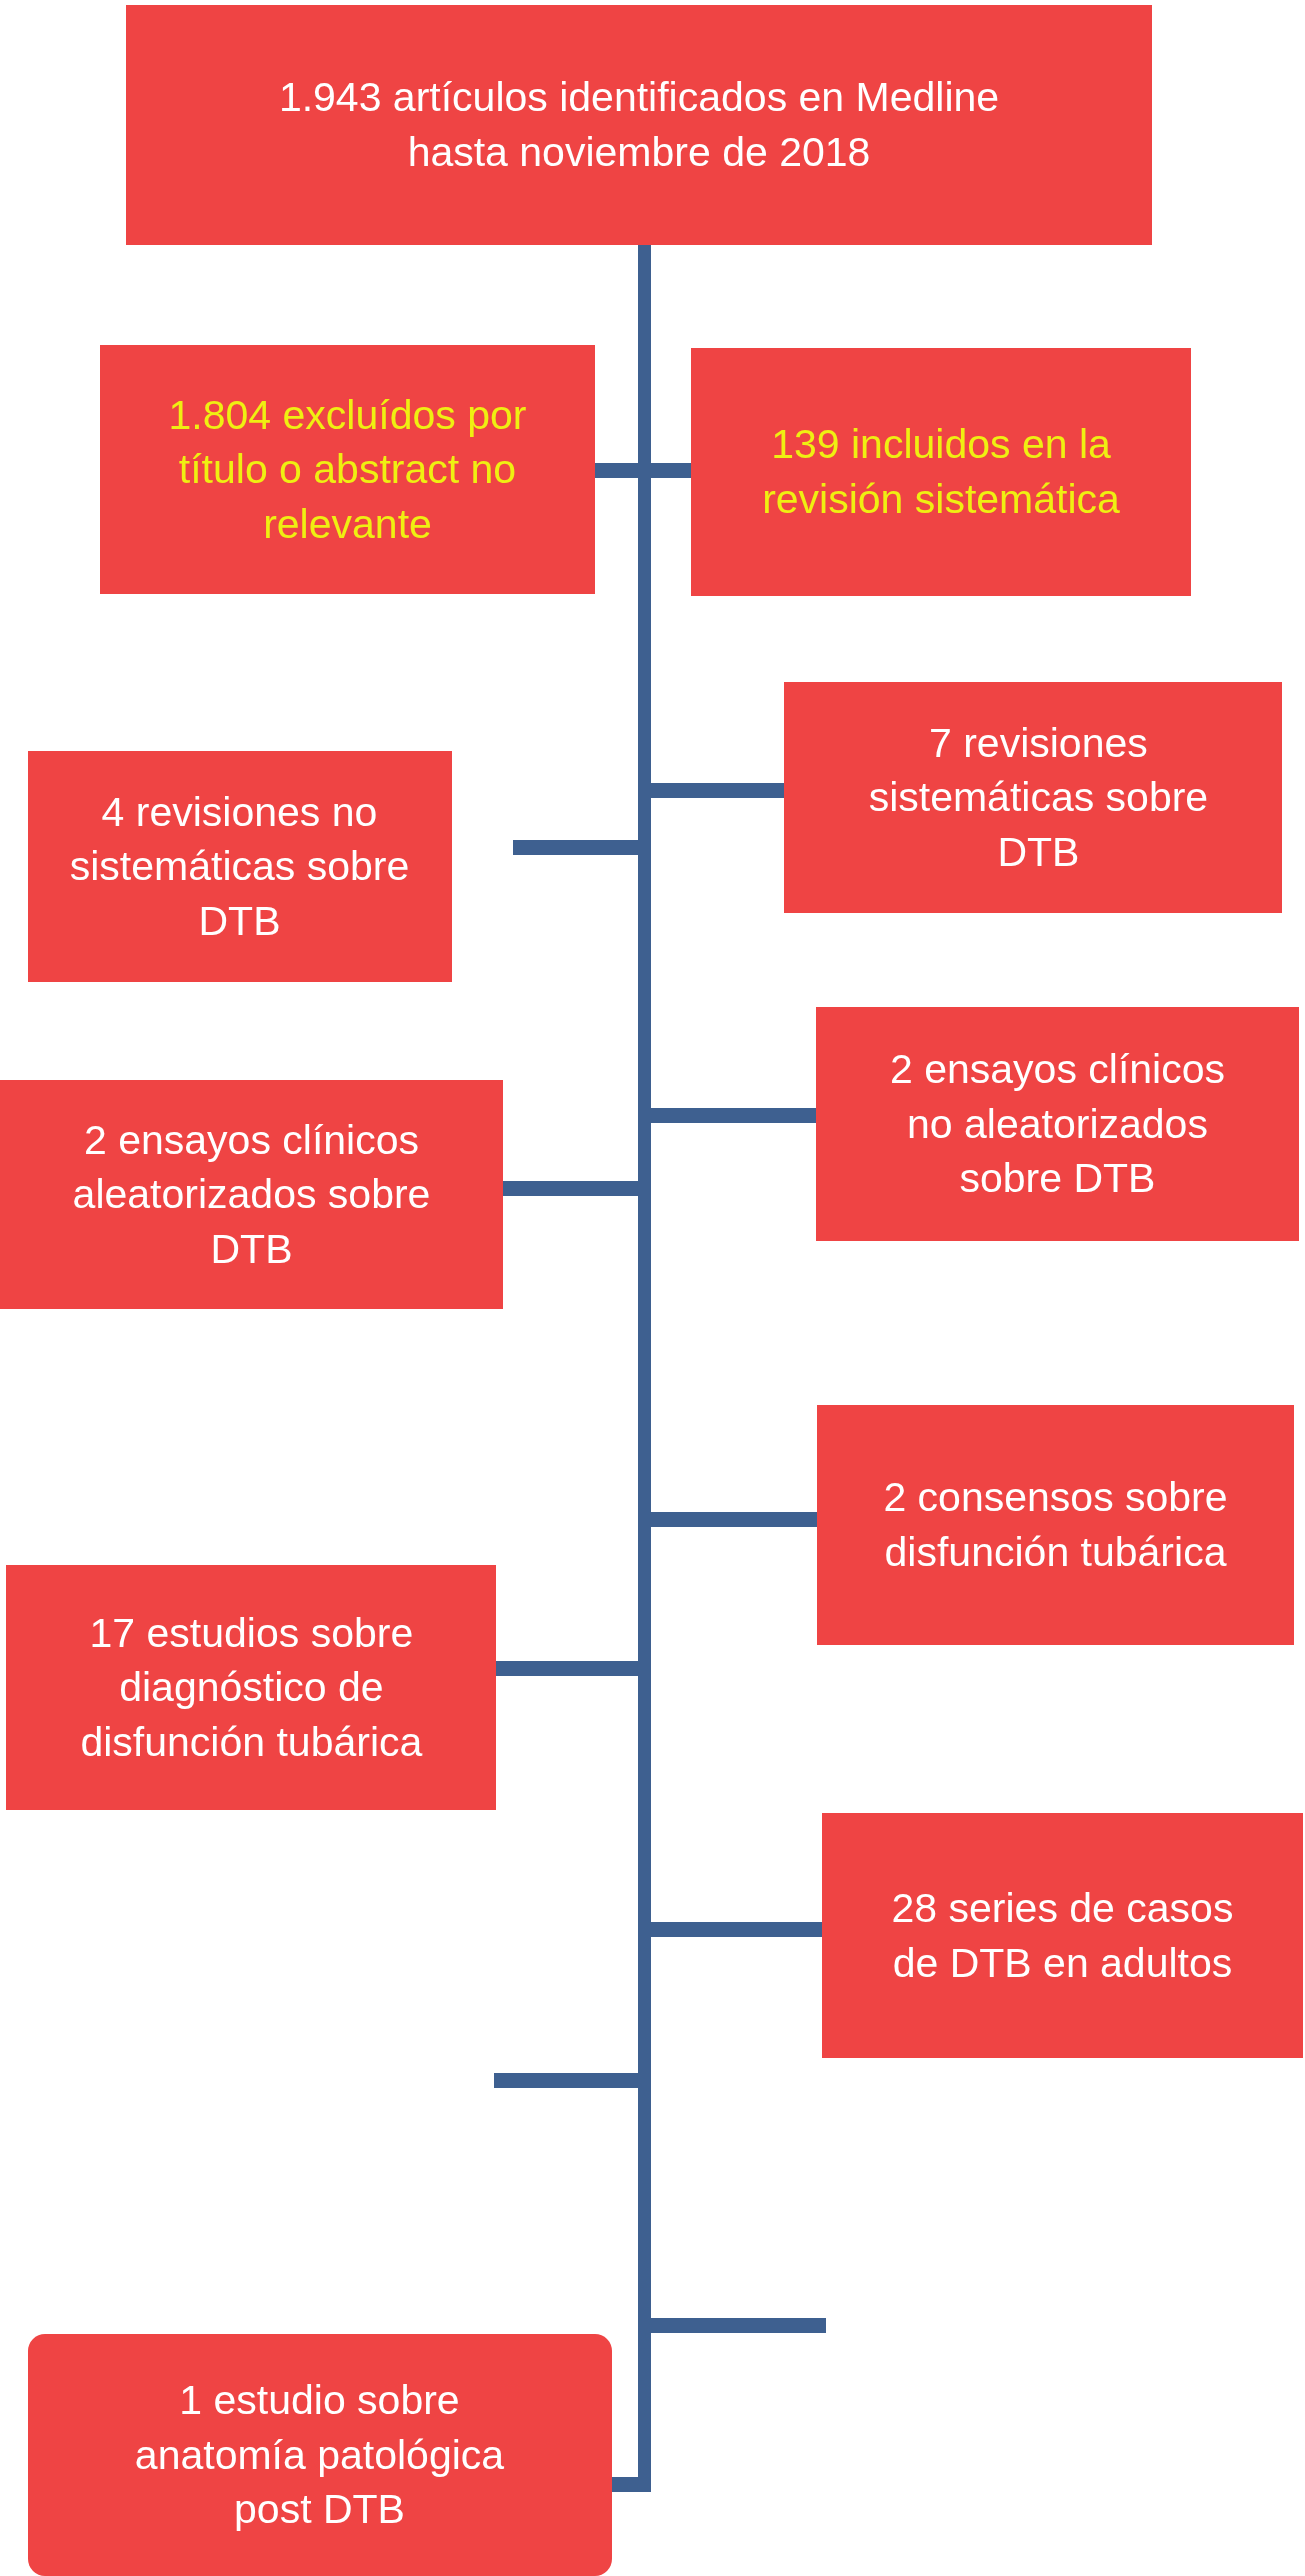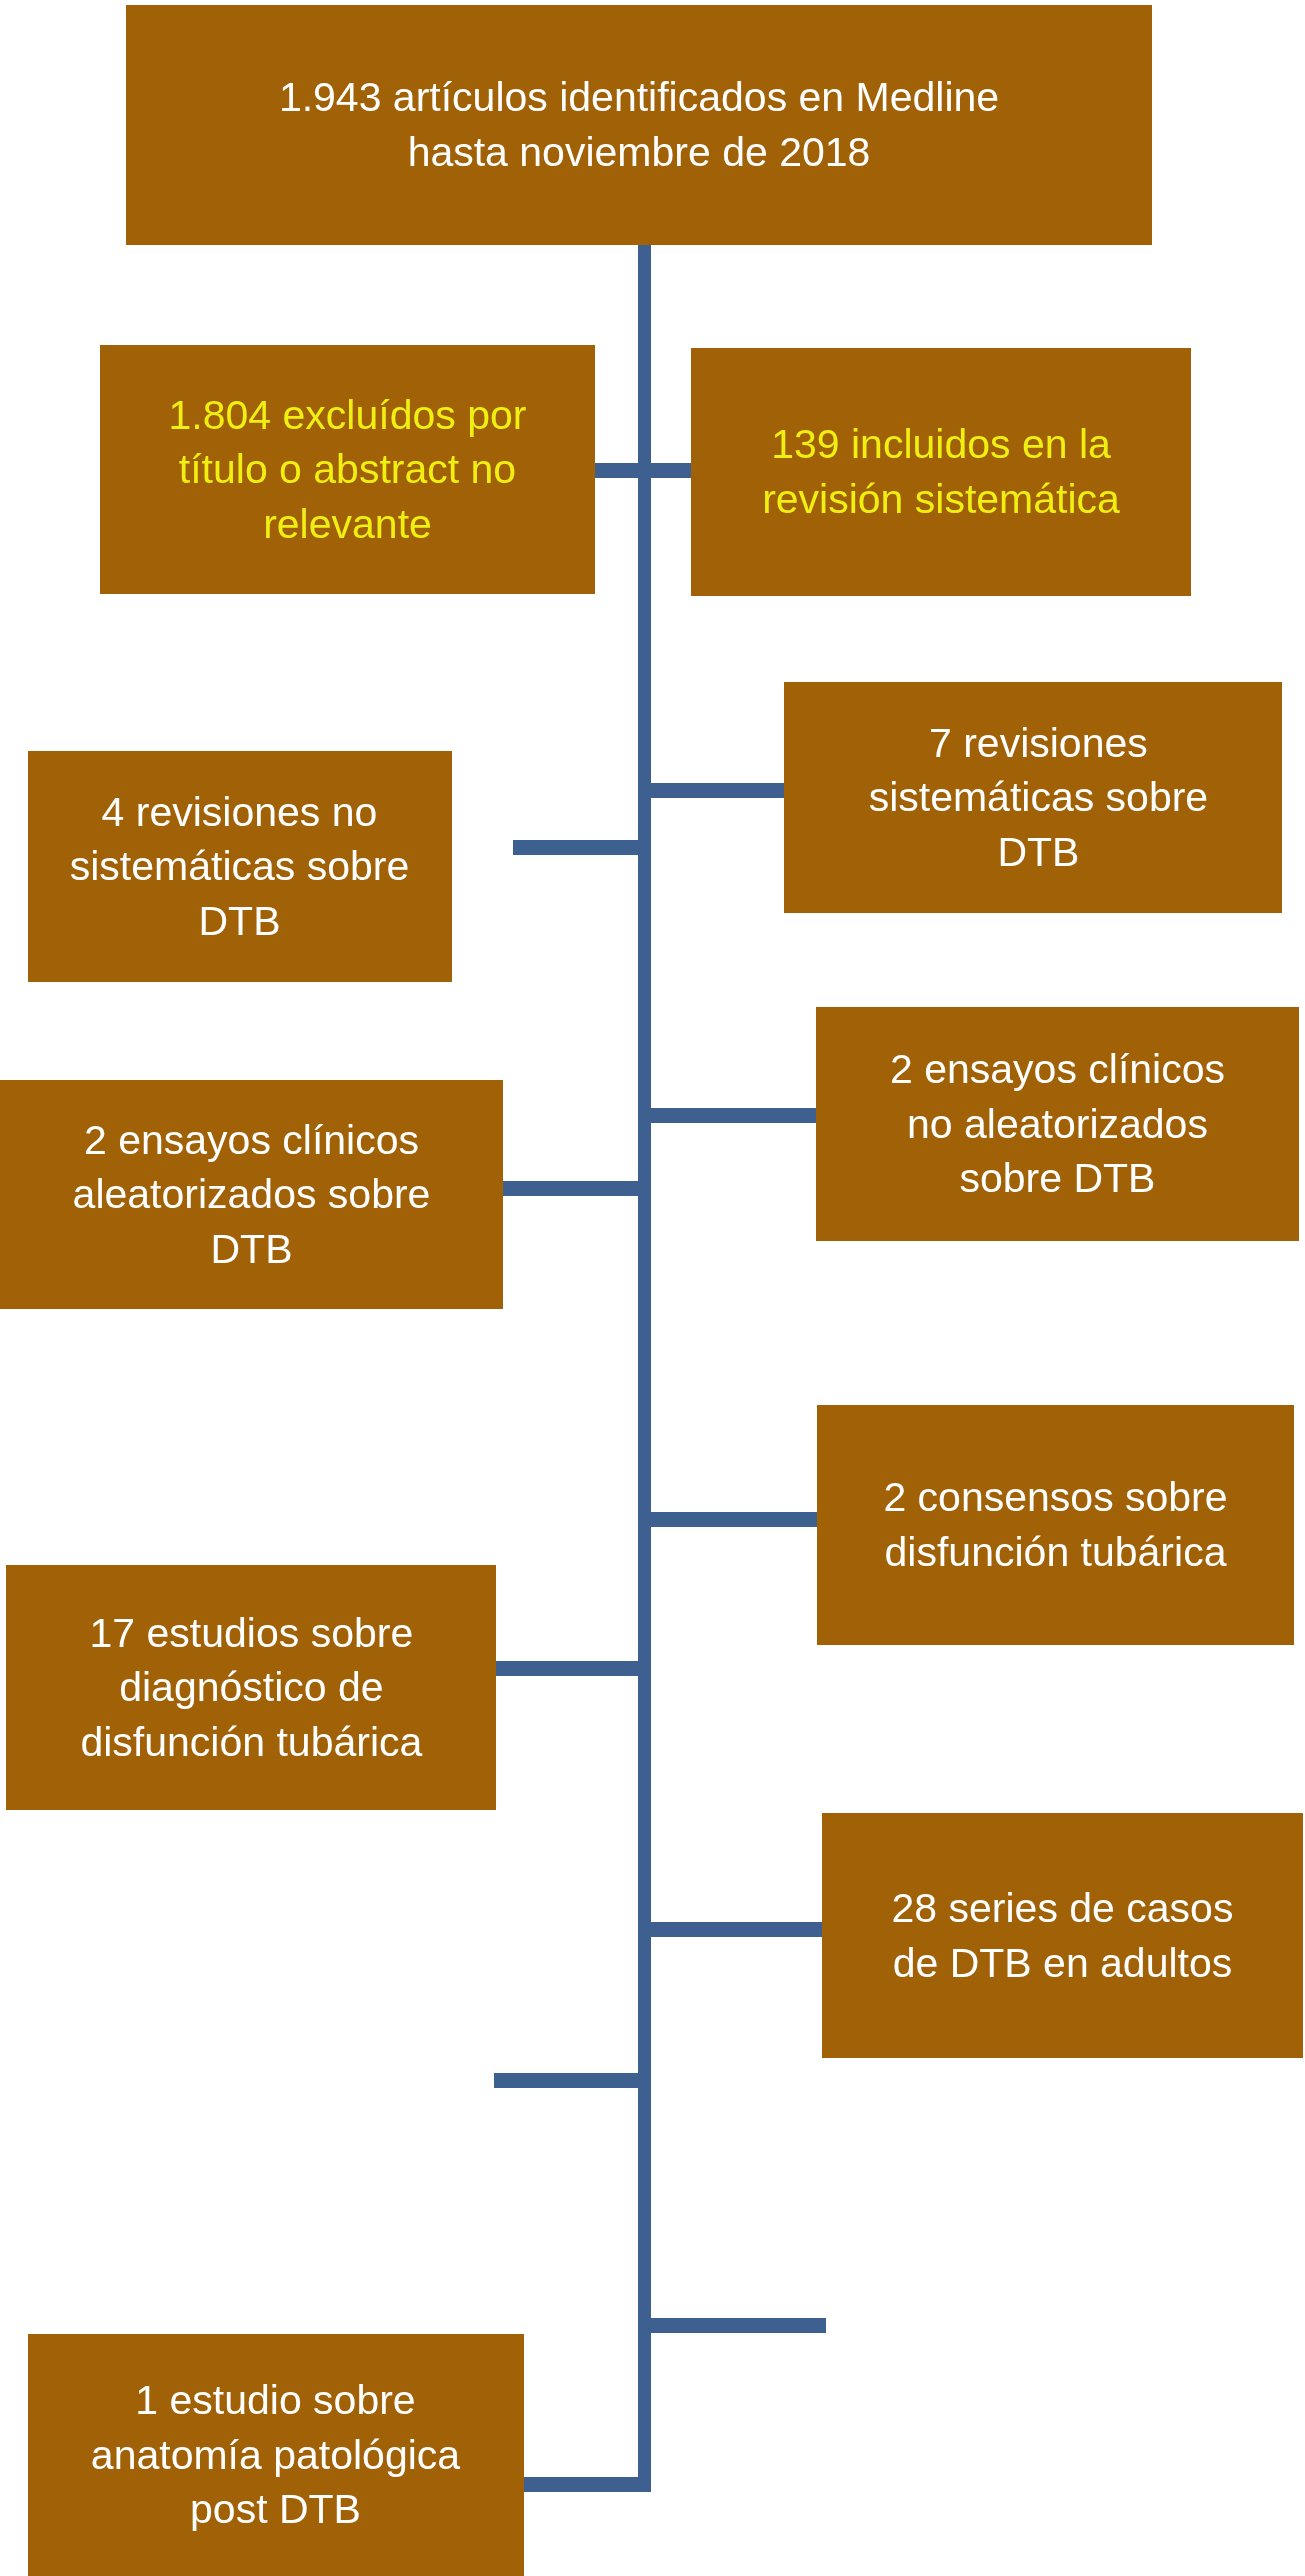--- a/index.html
+++ b/index.html
@@ -15,21 +15,21 @@
     position:absolute;
     background:#3E6090;
   }
   .connector{
     position:absolute;
     height:14.6px;
     background:#3E6090;
   }
   .box{
     position:absolute;
-    background:#a16207;
+    background:#ef4444;
     display:flex;
     align-items:center;
     justify-content:center;
     text-align:center;
     box-sizing:border-box;
     padding:0 9.2px;
   }
   .box-text{
     font-size:41px;
     line-height:1.33;
@@ -43,21 +43,21 @@
   .n2 {left:100px; top:345px;  width:495px;  height:249px;}
   .n3 {left:691px; top:348px;  width:500px;  height:248px;}
   .n4 {left:27.5px;  top:751px;  width:424px;  height:231px;}
   .n5 {left:784px; top:682px;  width:498px;  height:231px;padding-left:20px;}
   .n6 {left:0px;   top:1080px; width:503px;  height:229px;}
   .n7 {left:816px; top:1007px; width:483px;  height:234px;}
   .n8 {left:6.4px;   top:1565px; width:490px;  height:245px;}
   .n9 {left:817px; top:1405px; width:477px;  height:240px;}
   .n10{left:0px;   top:1977px; width:501px;  height:225px;}
   .n11{left:822px; top:1813px; width:481px;  height:245px;}
-  .n12{left:27.5px;  top:2334px; width:496px;  height:242px;}
+  .n12{left:27.5px;  top:2334px; width:584px;  height:242px;border-radius:17px;}
   .n13{left:822px; top:2229px; width:481px;  height:243px;}
 
   
   .spine-main{left:638px; top:244px; width:13px; height:2248px;}
   .c2 {left:586px; top:463px;  width:114px;}
   .c3L{left:513px; top:840px;  width:138px;}
   .c3R{left:641px; top:783px;  width:146px;}
   .c4L{left:494px; top:1181px; width:157px;}
   .c4R{left:641px; top:1108px; width:179px;}
   .c5L{left:490px; top:1661px; width:161px;}

